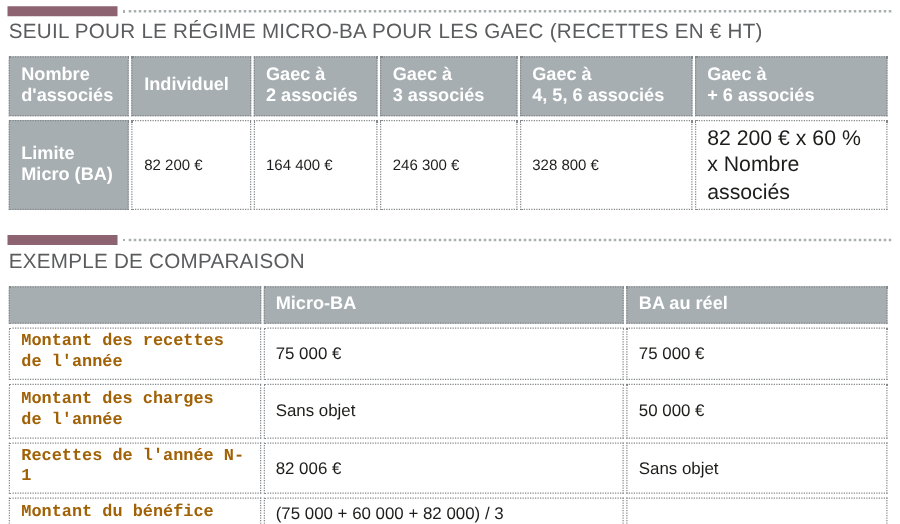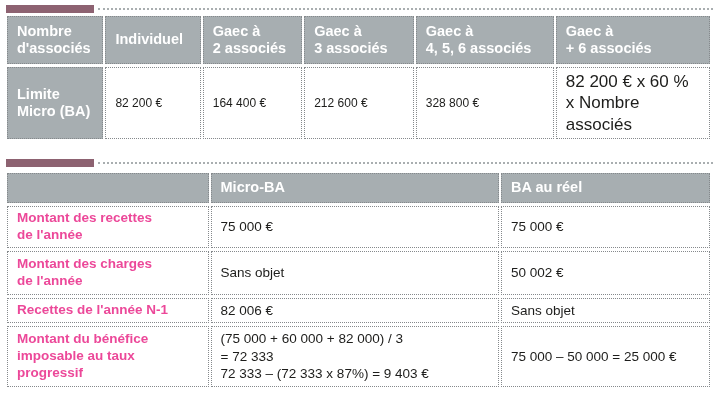--- a/index.html
+++ b/index.html
@@ -51,37 +51,38 @@
   .t1 th, .t1 td { font-size: 14.5px; }
   .t1 .hrow th { height: 40px; }
   .t1 .drow th, .t1 .drow td { height: 33px; }
   .t1 .drow td { font-weight: 400; font-size: 12px; }
   .t1 .drow td.small { font-size: 17px; line-height: 1.25; }
 
   
   .t2 { margin-top: 2px; }
   .t2 th, .t2 td { font-size: 13.5px; }
   .t2 .hrow th { height: 22px; font-size: 14.5px; }
-  .t2 td.lbl { font-weight: 700; line-height: 1.25; color: #ec4899; }
+  .t2 td.lbl { font-weight: 700; line-height: 1.25; color: #a16207; font-family: Liberation Mono, monospace; }
   .t2 td { line-height: 1.3; }
   .t2 .r1 td { height: 32px; }
   .t2 .r2 td { height: 36px; }
   .t2 .r3 td, .t2 .r4 td { height: 17px; }
   .t2 .r5 td { height: 50px; }
   .spacer { height: 17px; }
 </style>
 </head>
 <body>
 
 <div class="page">
 
   <div class="rule-row">
     <div class="rule-bar"></div>
     <div class="rule-dots"></div>
   </div>
+  <div class="section-title">SEUIL POUR LE RÉGIME MICRO-BA POUR LES GAEC (RECETTES EN € HT)</div>
 
   <table class="t1">
     <colgroup>
       <col style="width:95px">
         <col style="width:94px">
         <col style="width:98px">
       <col style="width:108px">
         <col style="width:136px">
         <col style="width:152px">
     </colgroup>
@@ -97,34 +98,35 @@
       <th class="hdr">Gaec à
 4, 5, 6 associés</th>
       <th class="hdr">Gaec à
 + 6 associés</th>
     </tr>
     <tr class="drow">
       <th class="hdr">Limite
 Micro (BA)</th>
       <td>82 200 €</td>
       <td>164 400 €</td>
-      <td>212 600 €</td>
+      <td>246 300 €</td>
       <td>328 800 €</td>
       <td class="small">82 200 € x 60 %
 x Nombre associés</td>
     </tr>
   </tbody>
     </table>
 
   <div class="spacer"></div>
 
   <div class="rule-row">
     <div class="rule-bar"></div>
     <div class="rule-dots"></div>
   </div>
+  <div class="section-title">EXEMPLE DE COMPARAISON</div>
 
   <table class="t2">
     <colgroup>
       <col style="width:190px">
         <col style="width:272px">
         <col style="width:197px">
     </colgroup>
     <tbody>
         <tr class="hrow">
       <th class="hdr"></th>
@@ -134,21 +136,21 @@
     <tr class="r1">
       <td class="lbl">Montant des recettes
 de l'année</td>
       <td>75 000 €</td>
       <td>75 000 €</td>
     </tr>
     <tr class="r2">
       <td class="lbl">Montant des charges
 de l'année</td>
       <td>Sans objet</td>
-      <td>50 002 €</td>
+      <td>50 000 €</td>
     </tr>
     <tr class="r4">
       <td class="lbl">Recettes de l'année N-1</td>
       <td>82 006 €</td>
       <td>Sans objet</td>
     </tr>
     <tr class="r5">
       <td class="lbl">Montant du bénéfice
 imposable au taux progressif</td>
       <td>(75 000 + 60 000 + 82 000) / 3

